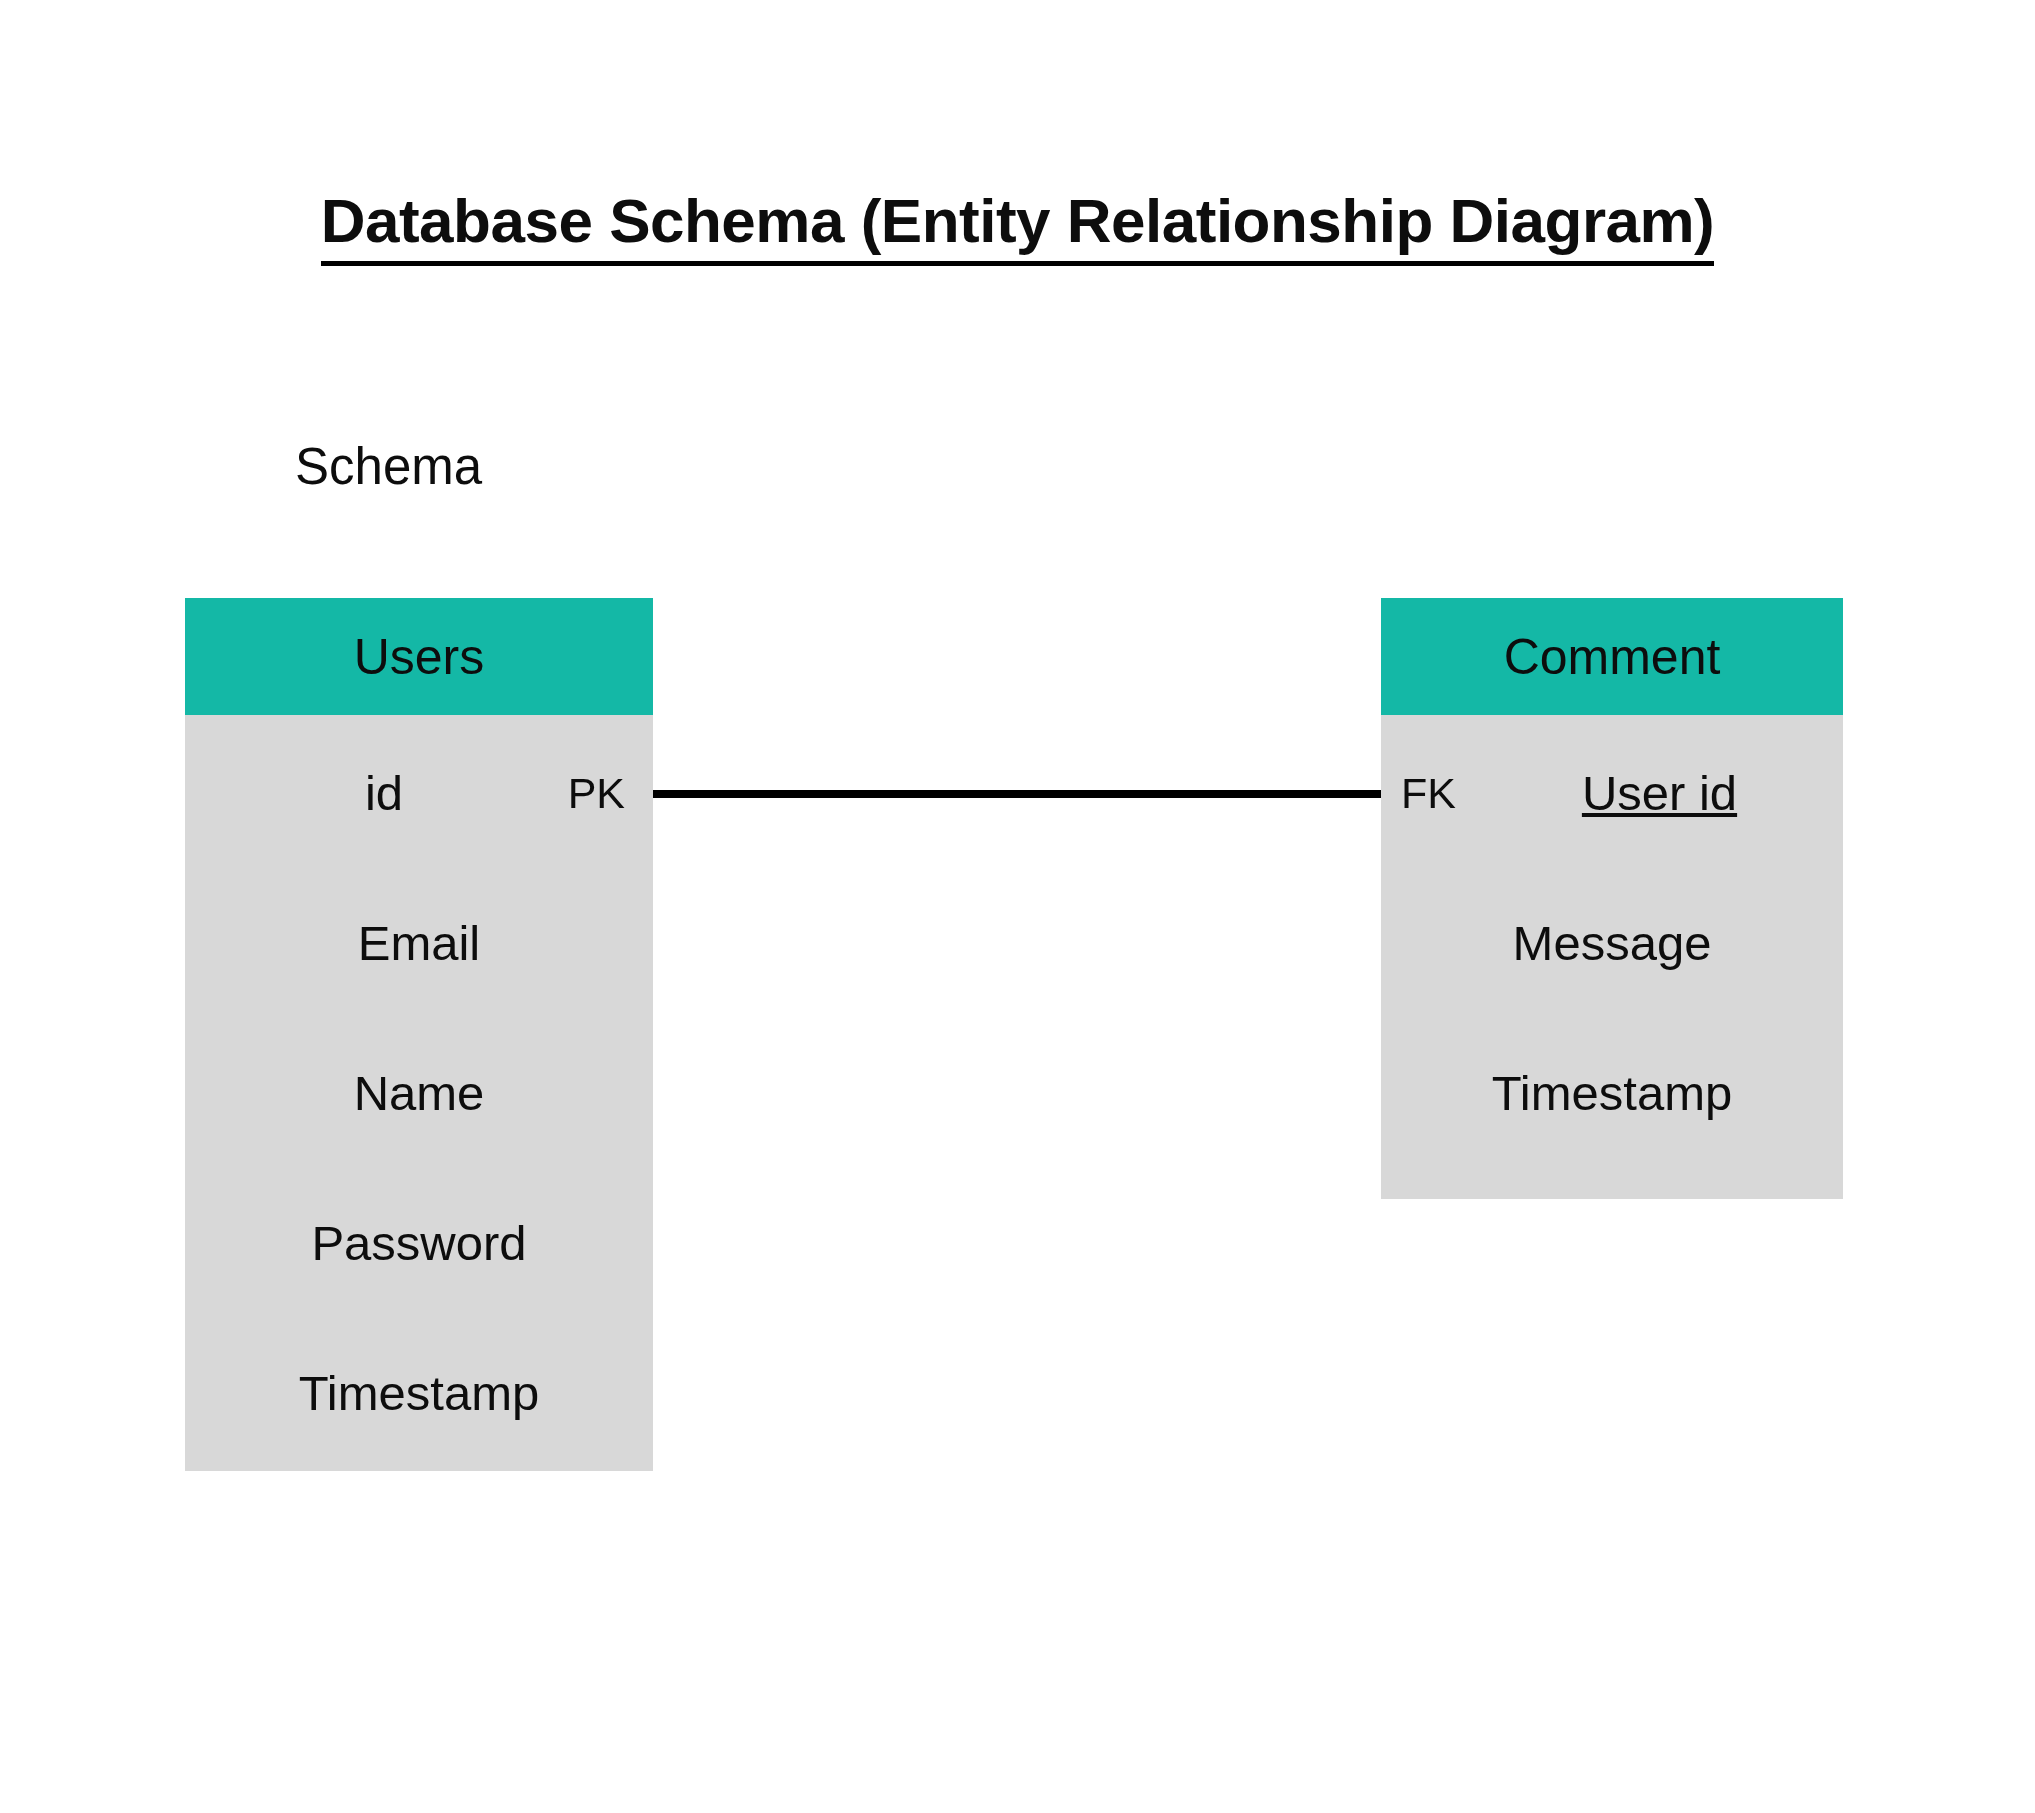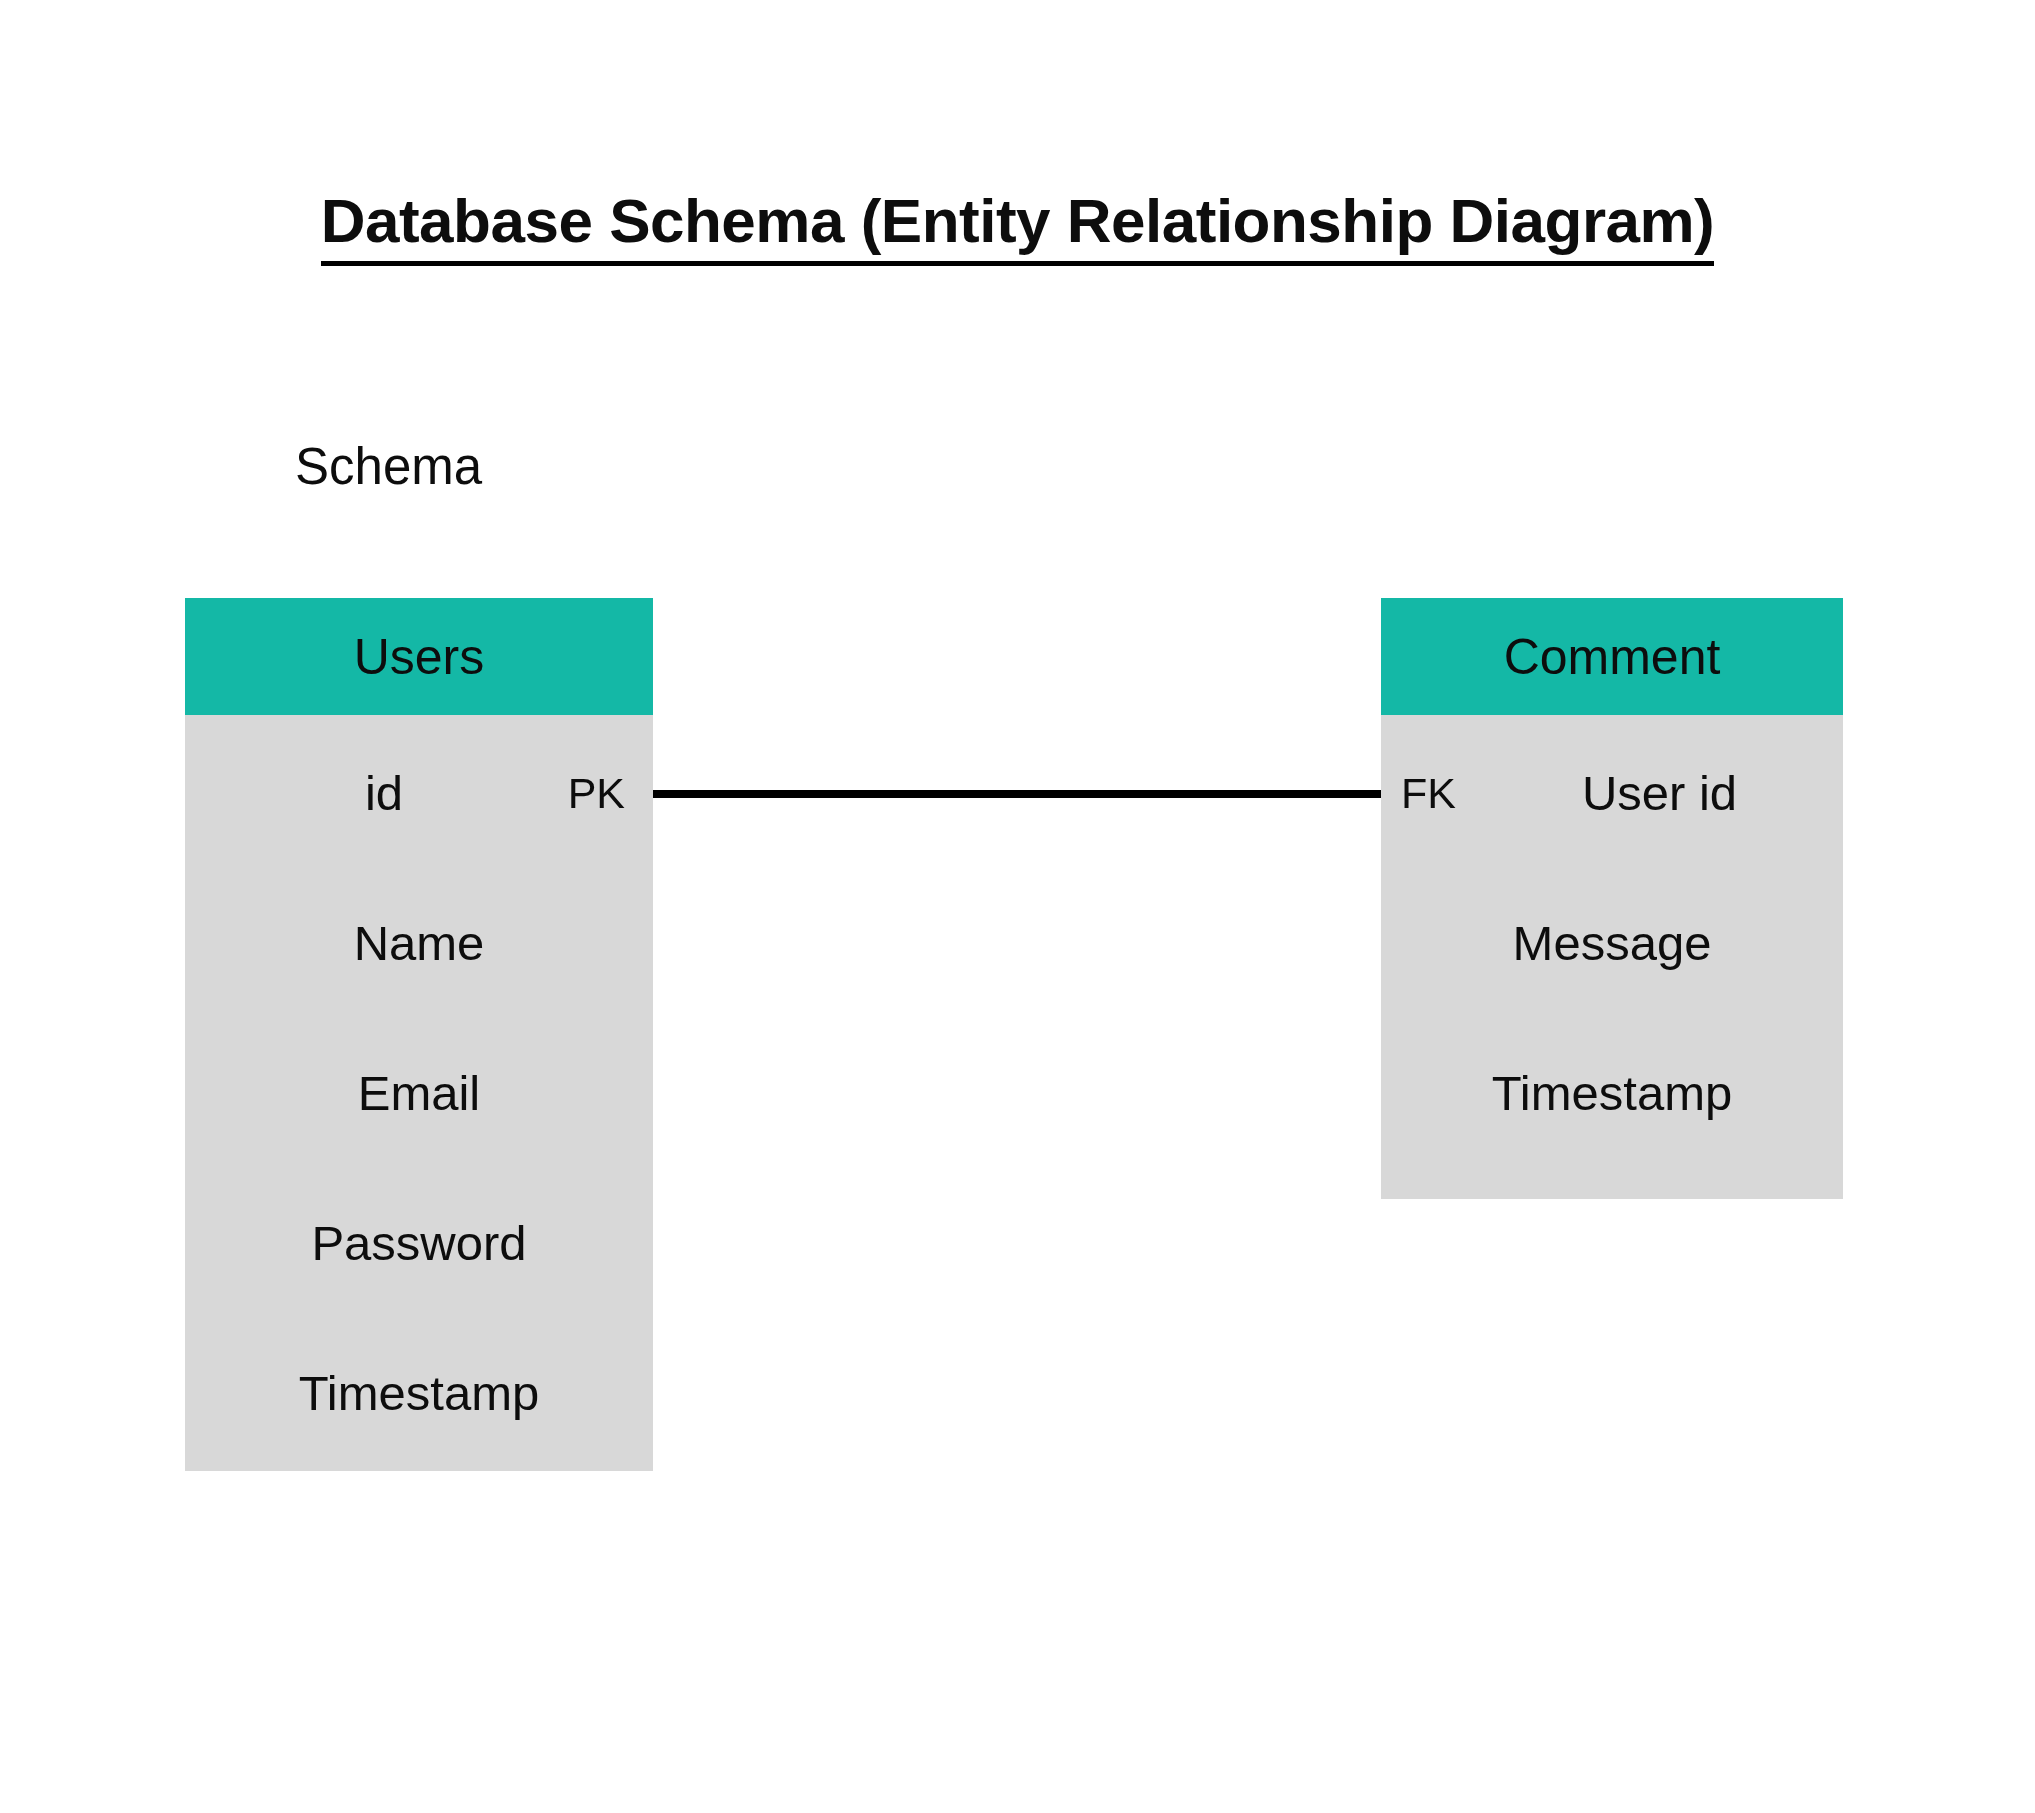--- a/index.html
+++ b/index.html
@@ -107,21 +107,21 @@
   
   #entity-comment {
     left: 1381px;
     top: 598px;
     width: 462px;
     height: 601px;
   }
   #entity-comment .entity-header { height: 117px; }
   #entity-comment .entity-body { height: 483px; padding-top: 3.8px; }
   #entity-comment .entity-row { height: 150px; }
-  #entity-comment .row-userid { padding-left: 95px; }
+  #entity-comment .row-userid { padding-left: 95px; text-decoration: underline; }
 
   
   #relationship-line {
     position: absolute;
     left: 653px;
     top: 790px;
     width: 729px;
     height: 8px;
     background: #000000;
   }
@@ -140,24 +140,24 @@
   <div id="relationship-line"></div>
 
   <div class="entity" id="entity-users">
     <div class="entity-header">Users</div>
     <div class="entity-body">
       <div class="entity-row row-id">
         <span>id</span>
         <span class="key-badge pk">PK</span>
       </div>
       <div class="entity-row">
-        <span>Name</span>
+        <span>Email</span>
       </div>
       <div class="entity-row">
-        <span>Email</span>
+        <span>Name</span>
       </div>
       <div class="entity-row">
         <span>Password</span>
       </div>
       <div class="entity-row">
         <span>Timestamp</span>
       </div>
     </div>
   </div>
 

